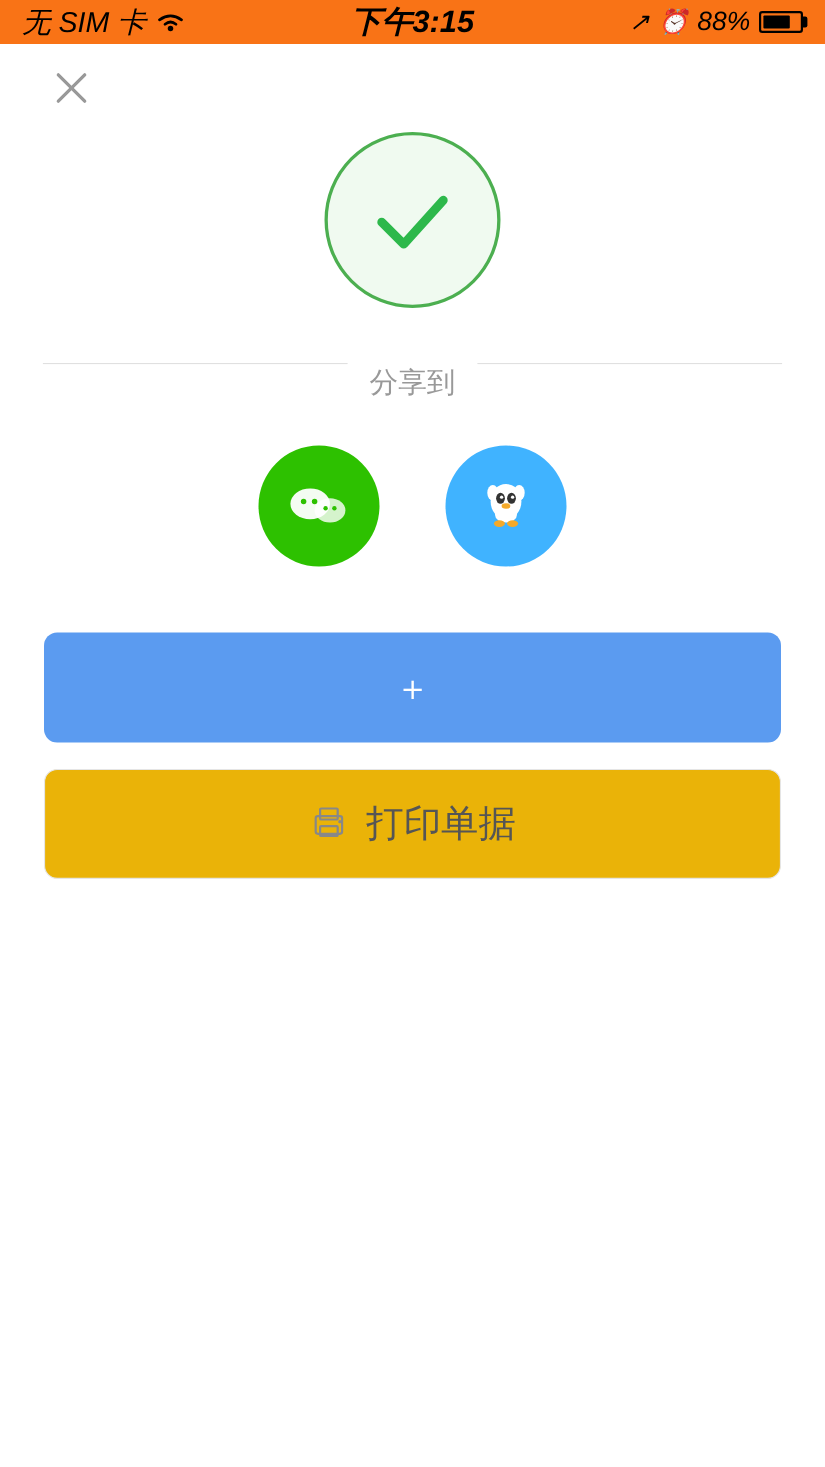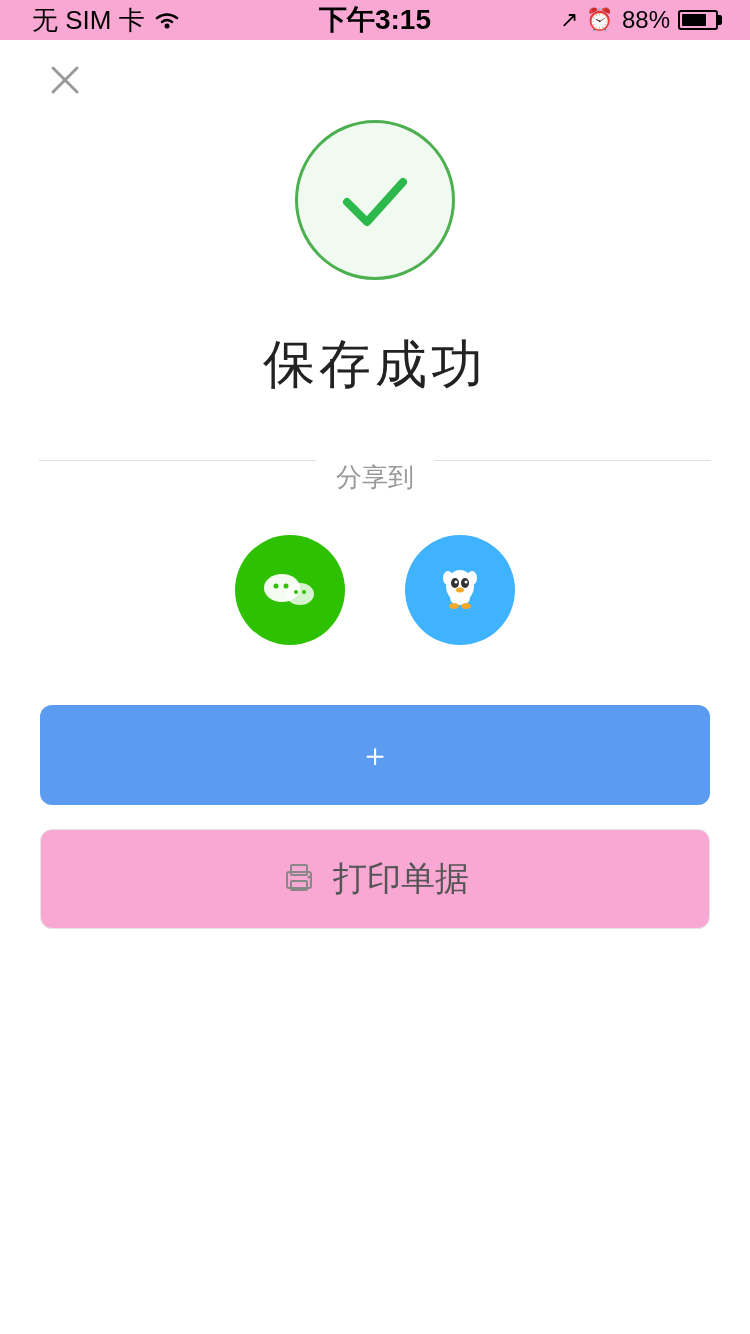--- a/index.html
+++ b/index.html
@@ -18,22 +18,23 @@
       position: relative;
     }
 
     
     .status-bar {
       width: 100%;
       height: 40px;
       display: flex;
       align-items: center;
       justify-content: space-between;
-      padding: 0 32px;
-      background: #f9a8d4;
+      padding: 0 20px;
+      background: #f97316;
+      font-style: italic;
     }
 
     .status-left {
       display: flex;
       align-items: center;
       gap: 8px;
       font-size: 26px;
       font-weight: 500;
       color: #000;
     }
@@ -226,21 +227,21 @@
       border: none;
       outline: none;
     }
 
     .btn-primary {
       background: #5B9BF0;
       color: #fff;
     }
 
     .btn-secondary {
-      background: #f9a8d4;
+      background: #eab308;
       color: #555;
       border: 1px solid #e5e5e5;
     }
 
     .btn-icon {
       font-size: 32px;
       line-height: 1;
     }
   </style>
 </head>
@@ -277,21 +278,20 @@
 </div>
 
 <div class="main-content">
 
   <div class="success-circle">
     <svg class="checkmark" viewBox="0 0 80 80" fill="none" xmlns="http://www.w3.org/2000/svg">
       <polyline points="12,42 32,62 68,22" stroke="#2DB84B" stroke-width="8" stroke-linecap="round" stroke-linejoin="round" fill="none"></polyline>
     </svg>
   </div>
 
-  <div class="success-title">保存成功</div>
 
   <div class="share-section">
     <div class="share-divider">
       <div class="divider-line"></div>
       <span class="share-label">分享到</span>
       <div class="divider-line"></div>
     </div>
 
     <div class="share-icons">
 

